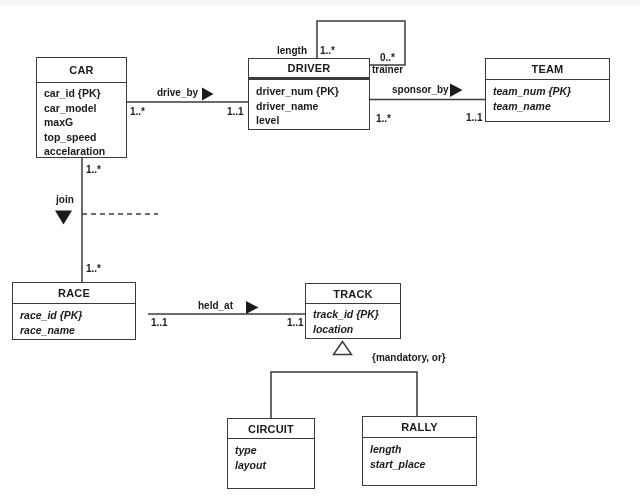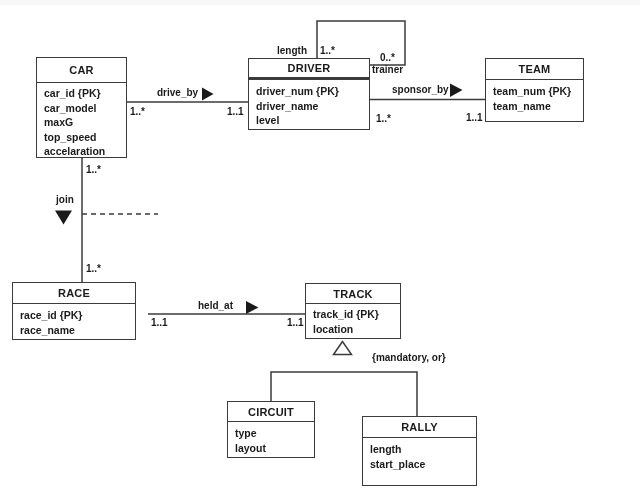--- a/index.html
+++ b/index.html
@@ -16,21 +16,21 @@
     border:1.5px solid #3b3b3b; background:#ffffff; color:#1a1a1a;
   }
   .entity-header {
     box-sizing:border-box; border-bottom:1.5px solid #3b3b3b;
     display:flex; align-items:center; justify-content:center;
     font-weight:bold; font-size:11px; letter-spacing:.2px;
   }
   .entity.thick-divider .entity-header { border-bottom-width:3px; }
   .attrs { padding:3px 3px 0 7px; }
   .attr { font-size:10.5px; font-weight:bold; line-height:14.5px; white-space:nowrap; }
-  .rows15 .attr { line-height:15px; }
+  .rows15 .attr { line-height:15px;font-style:italic; }
   .rows16 .attr { line-height:16px; }
   .lbl {
     position:absolute; z-index:3; font-size:10px; font-weight:bold;
     color:#1a1a1a; white-space:nowrap;
   }
 </style>
 </head>
 <body>
 
 <div id="canvas">
@@ -72,21 +72,21 @@
     <div class="entity-header" style="height:25px">CAR</div>
     <div class="attrs">
       <div class="attr">car_id {PK}</div>
       <div class="attr">car_model</div>
       <div class="attr">maxG</div>
       <div class="attr">top_speed</div>
       <div class="attr">accelaration</div>
     </div>
   </div>
 
-  <div class="entity rows15" style="left:485px;top:58px;width:99px;height:64px">
+  <div class="entity rows15" style="left:485px;top:58px;width:125px;height:64px">
     <div class="entity-header" style="height:21px">TEAM</div>
     <div class="attrs" style="padding-top:4px">
       <div class="attr">team_num {PK}</div>
       <div class="attr">team_name</div>
     </div>
   </div>
 
 
   <div class="entity rows15" style="left:12px;top:282px;width:124px;height:58px">
     <div class="entity-header" style="height:21px">RACE</div>
@@ -97,21 +97,21 @@
   </div>
 
   <div class="entity rows15" style="left:305px;top:283px;width:96px;height:56px">
     <div class="entity-header" style="height:20px">TRACK</div>
     <div class="attrs" style="padding-top:3px">
       <div class="attr">track_id {PK}</div>
       <div class="attr">location</div>
     </div>
   </div>
 
-  <div class="entity rows15" style="left:227px;top:401px;width:88px;height:57px">
+  <div class="entity rows15" style="left:227px;top:418px;width:88px;height:71px">
     <div class="entity-header" style="height:20px">CIRCUIT</div>
     <div class="attrs" style="padding-top:4px">
       <div class="attr">type</div>
       <div class="attr">layout</div>
     </div>
   </div>
 
   <div class="entity rows15" style="left:362px;top:416px;width:115px;height:70px">
     <div class="entity-header" style="height:21px">RALLY</div>
     <div class="attrs" style="padding-top:4px">

